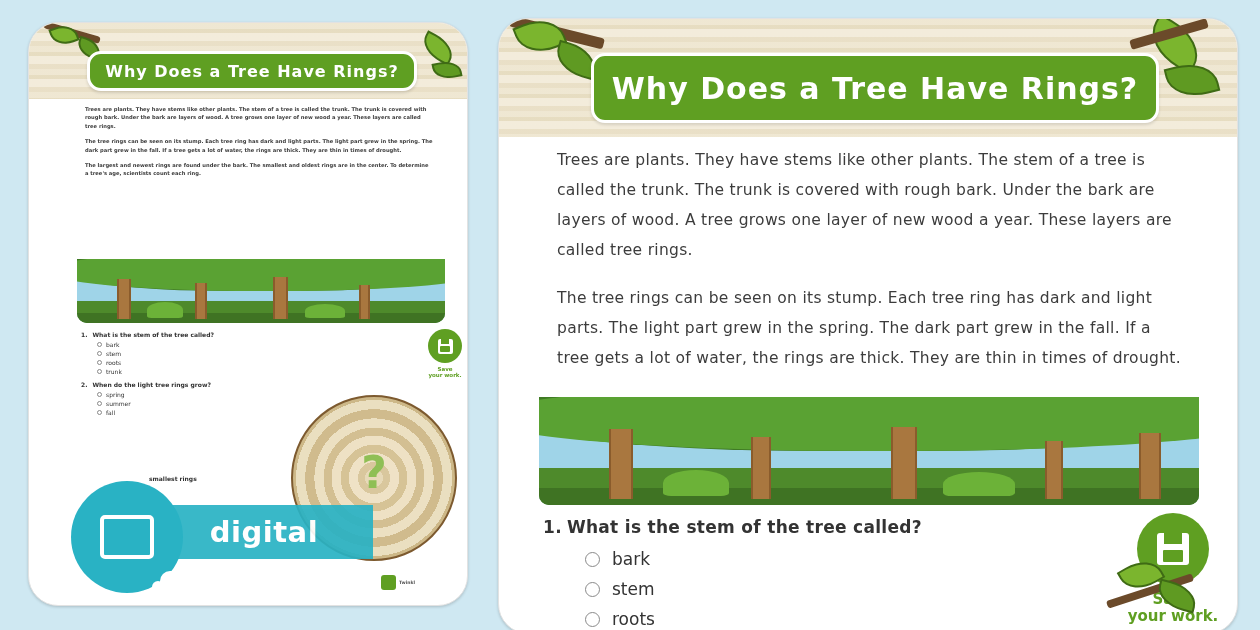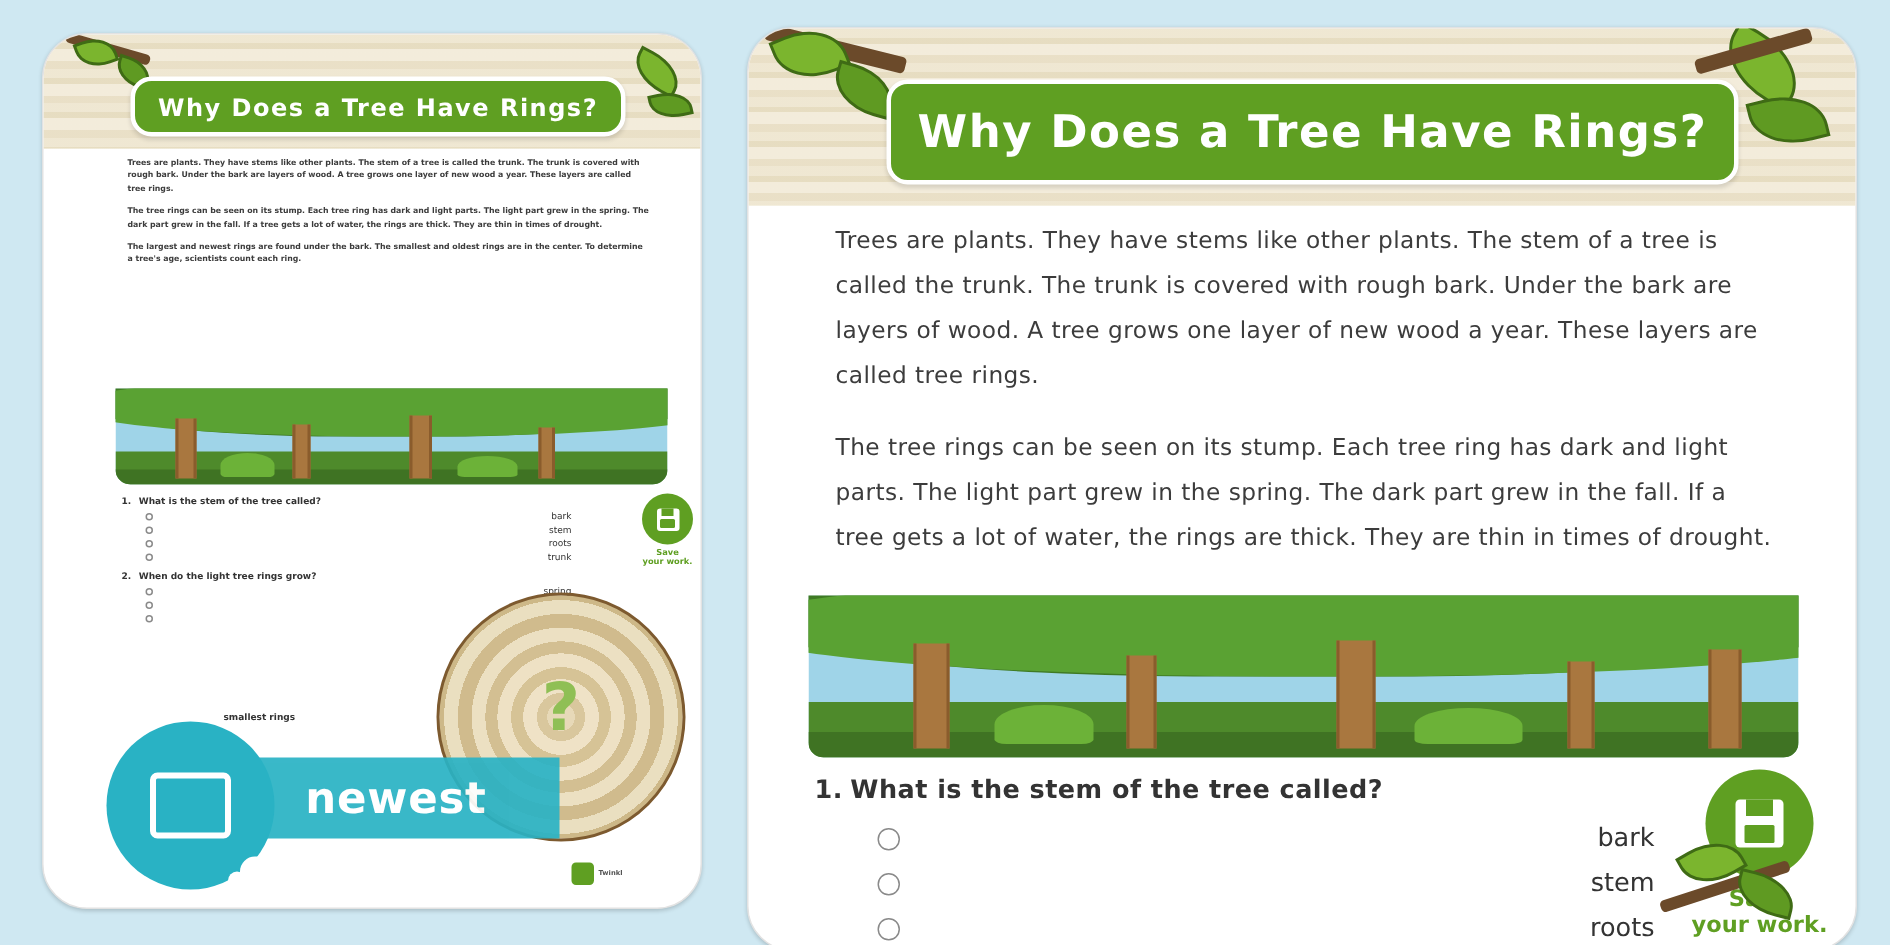--- a/index.html
+++ b/index.html
@@ -149,21 +149,21 @@
 
   
   .questions { position:absolute; color:#333; }
   #thumb .questions { left:52px; top:308px; width:300px; font-size:6px; }
   #preview .questions { left:44px; top:498px; width:560px; font-size:17px; }
 
   .q-line { font-weight:bold; display:flex; gap:5px; }
   #thumb .q-line { margin-bottom:3px; }
   #preview .q-line { margin-bottom:12px; letter-spacing:.3px; }
 
-  .opt { display:flex; align-items:center;justify-content:space-between; }
+  .opt { display:flex; align-items:center; }
   #thumb .opt { margin:0 0 2px 16px; gap:4px; }
   #preview .opt { margin:0 0 10px 42px; gap:12px; }
 
   .radio {
     display:inline-block; border-radius:50%;
     border:1px solid #8a8a8a; background:#fff; flex:none;
   }
   #thumb .radio { width:5px; height:5px; }
   #preview .radio { width:15px; height:15px; border-width:1.6px; }
 
@@ -351,21 +351,21 @@
       <div>your work.</div>
     </div>
   </div>
 
   <div class="stump">
     <div class="stump-q">?</div>
   </div>
   <div class="stump-label">smallest rings</div>
 
   <div class="digital-bar">
-    <div class="digital-text">newest</div>
+    <div class="digital-text">digital</div>
   </div>
   <div class="digital-circle">
     <div class="tablet">
       <div class="hand"></div>
     </div>
   </div>
 
   <div class="logo">
     <div class="logo-mark"></div>
     <div class="logo-text">Twinkl</div>

